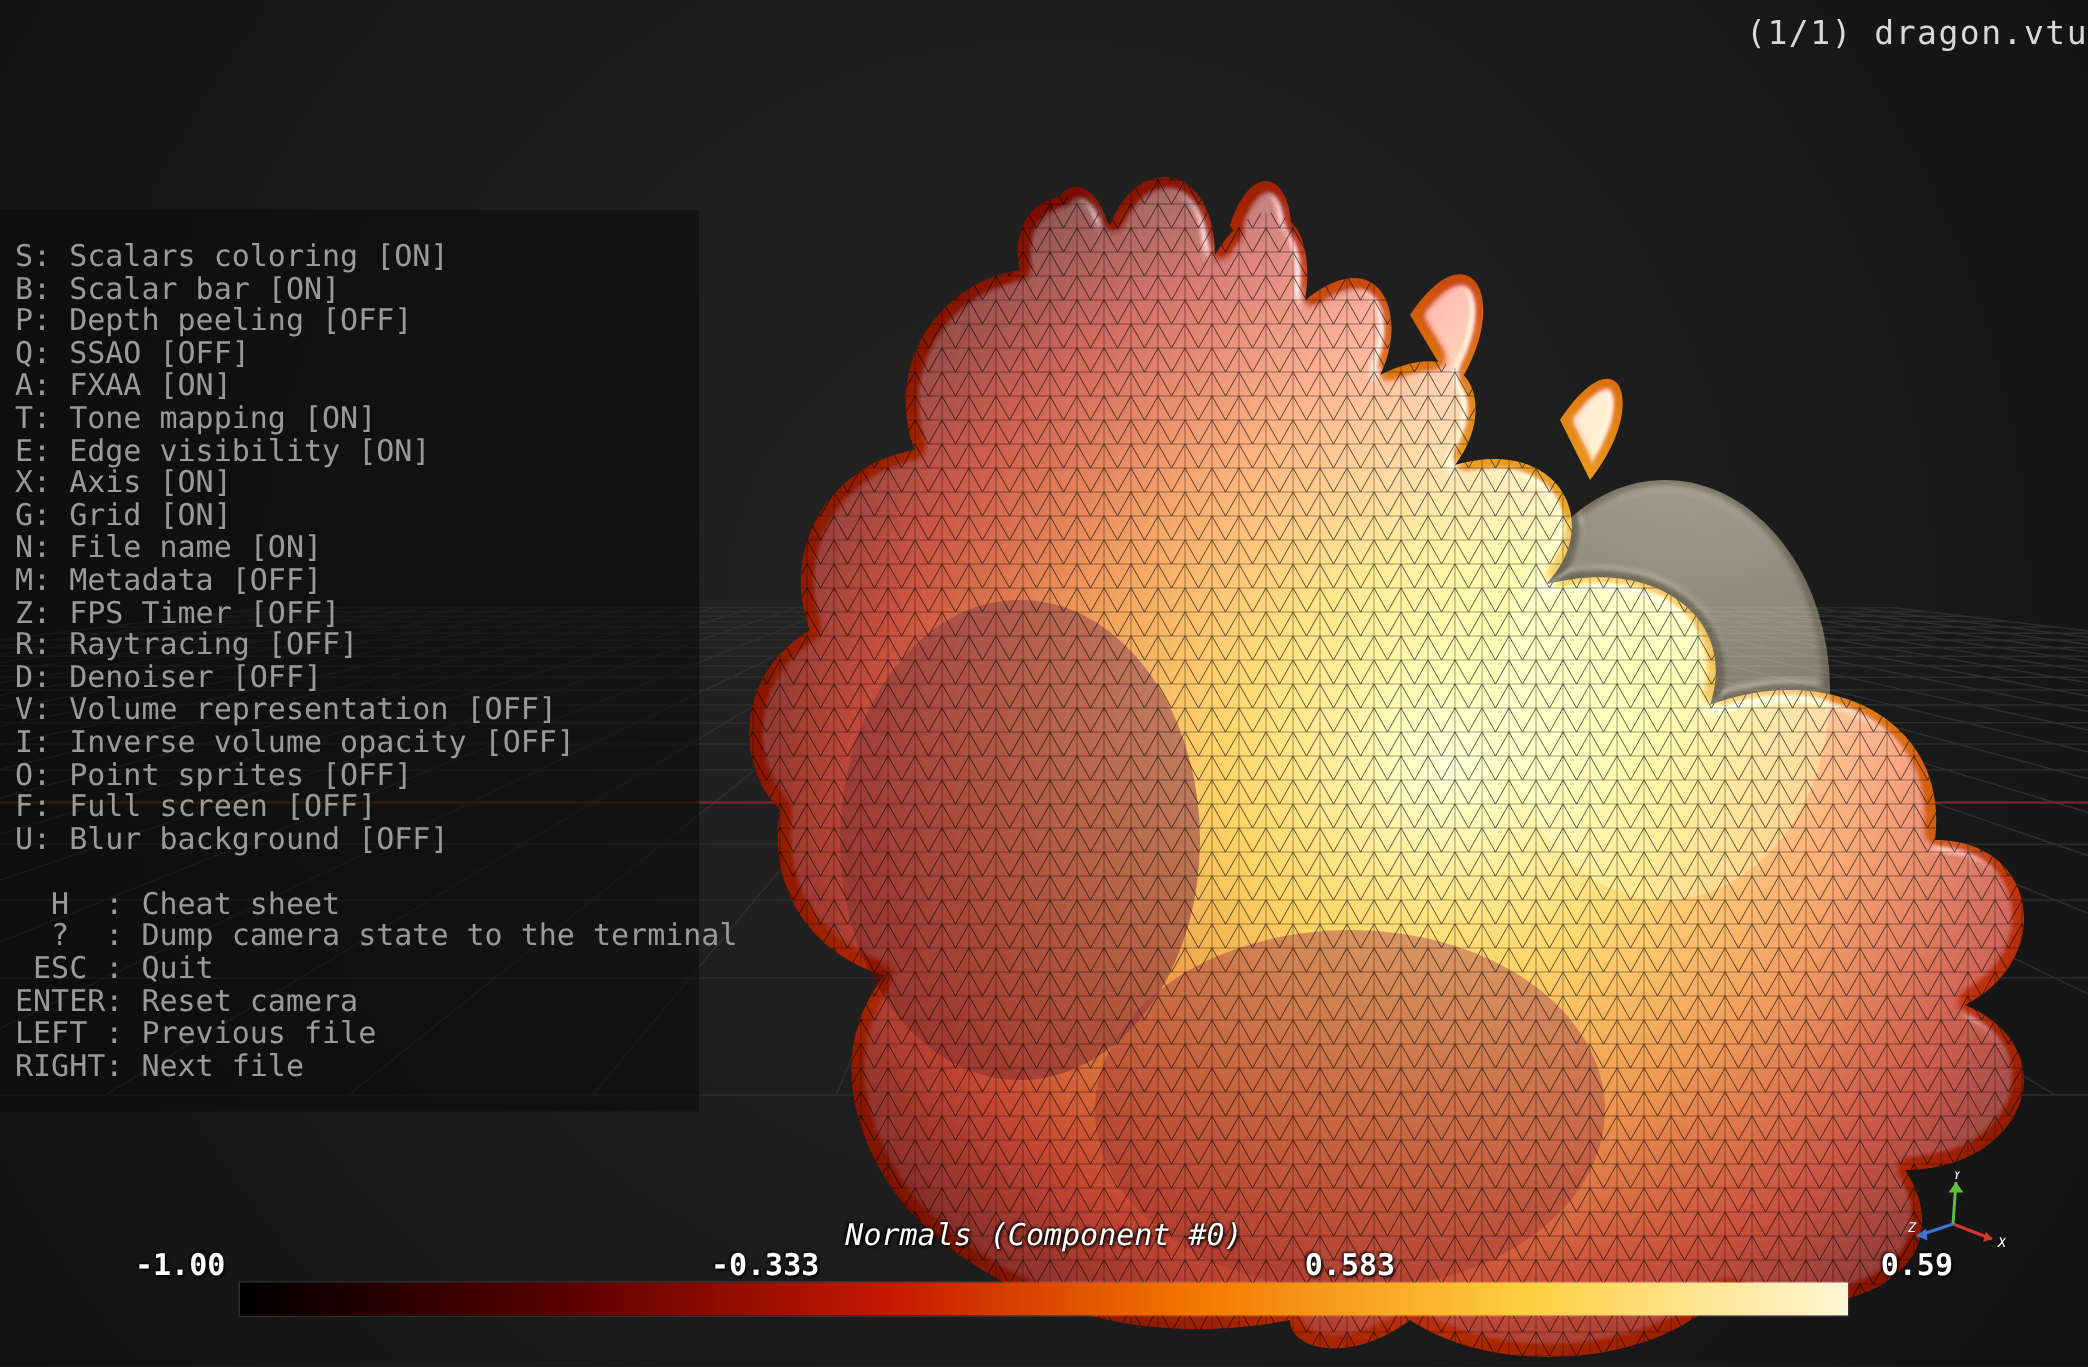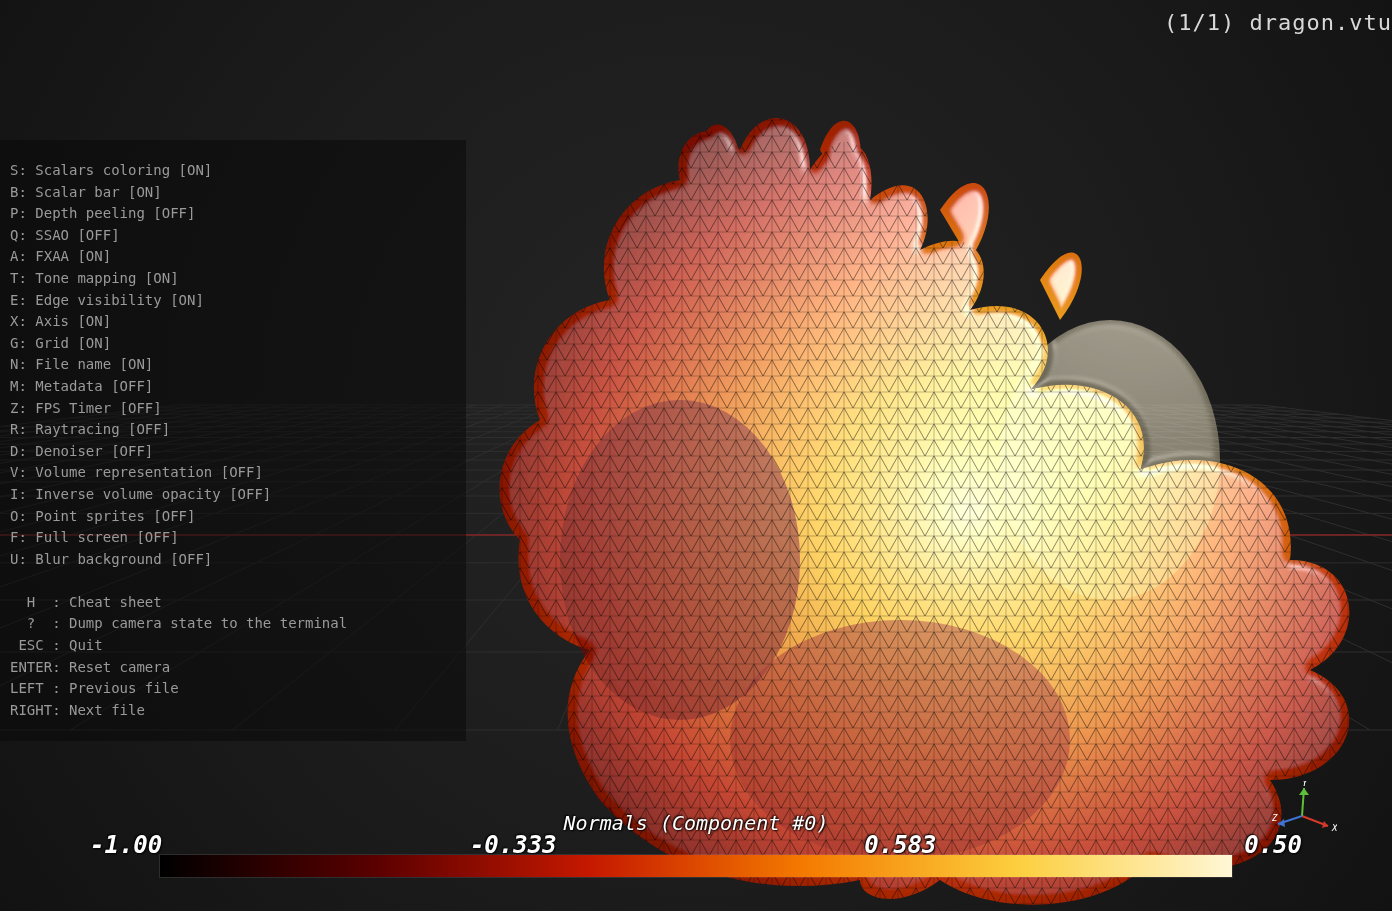--- a/index.html
+++ b/index.html
@@ -48,21 +48,21 @@
   }
 
   
   #panel {
     position: absolute;
     left: 0;
     top: 140px;
     width: 450px;
     padding: 20px 6px 20px 10px;
     background: rgba(10,10,10,0.55);
-    font-size: 14px;
+    font-size: 20px;
     line-height: 21.6px;
     color: #9a9a9a;
     white-space: pre;
   }
 
   
   #mesh {
     position: absolute;
     left: 340px;
     top: 40px;
@@ -101,23 +101,22 @@
     text-shadow: 1px 1px 2px #000, -1px -1px 2px #000;
   }
   #scalarbar-ticks {
     position: absolute;
     left: 90px;
     right: 90px;
     bottom: 40px;
     height: 24px;
     display: flex;
     justify-content: space-between;
-    font-style: italic;
     font-weight: 600;
-    font-size: 24px;
+    font-size: 20px;
     color: #fff;
     text-shadow: 1px 1px 2px #000, -1px -1px 2px #000;
   }
   #scalarbar-ticks span { display:inline-block; }
   #scalarbar {
     position: absolute;
     left: 160px;
     right: 160px;
     bottom: 18px;
     height: 22px;
@@ -324,18 +323,18 @@
     <text x="0" y="-30" fill="#fff" font-size="9" font-style="italic">Y</text>
     <text x="-30" y="5" fill="#fff" font-size="9" font-style="italic">Z</text>
   </svg>
 
   <div id="scalarbar-wrap">
     <div id="scalarbar-title">Normals (Component #0)</div>
     <div id="scalarbar-ticks">
       <span>-1.00</span>
       <span>-0.333</span>
       <span>0.583</span>
-      <span>0.50</span>
+      <span>0.59</span>
     </div>
     <div id="scalarbar"></div>
   </div>
 
 </div>
 
 </body></html>

